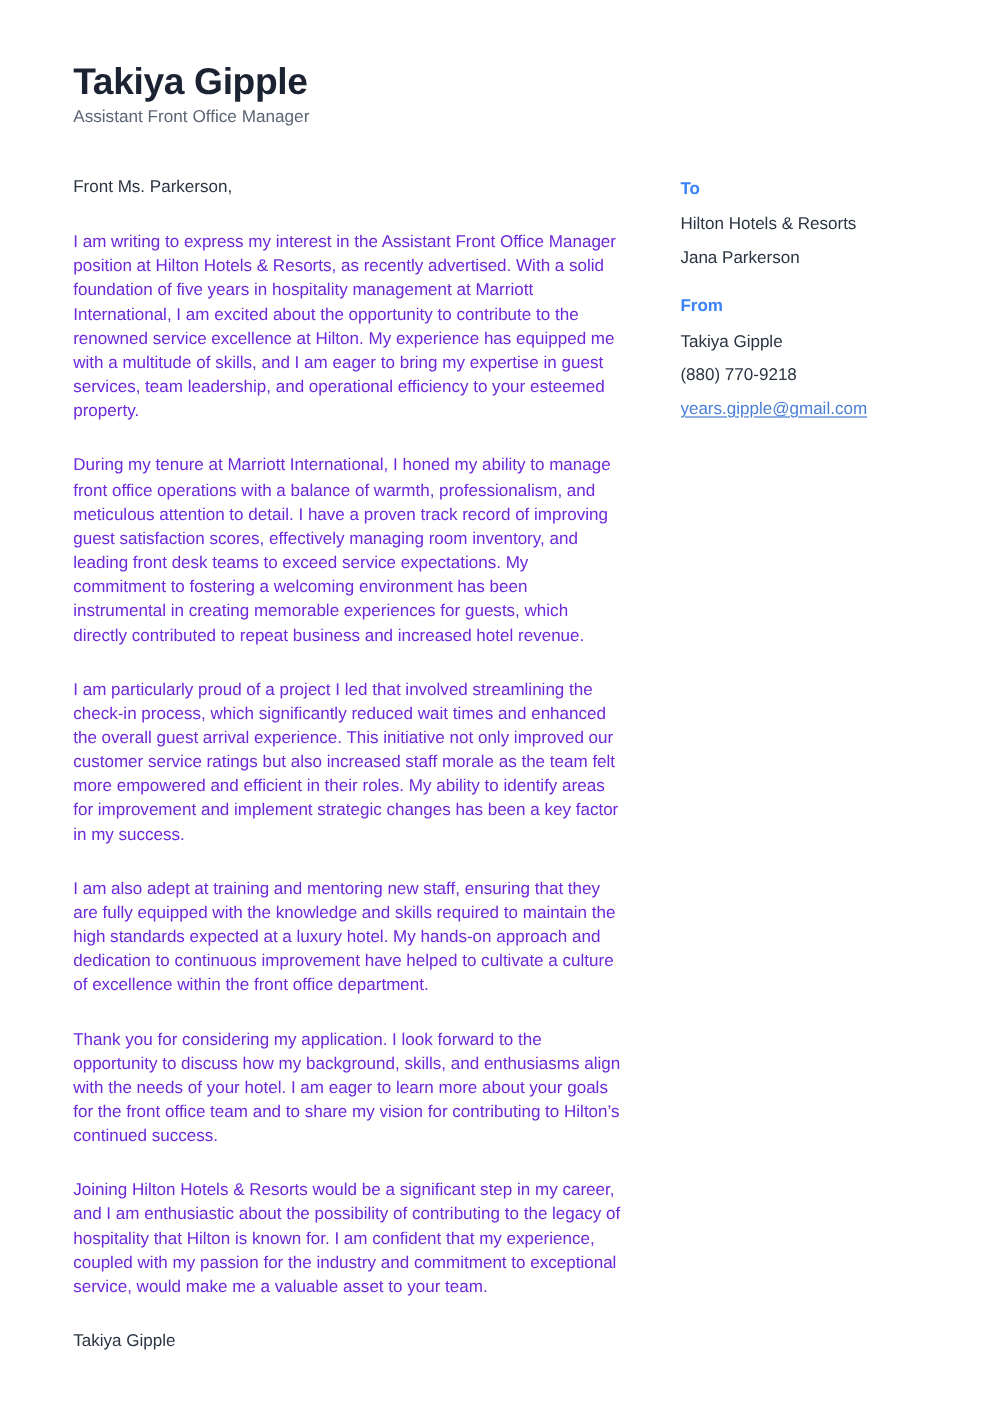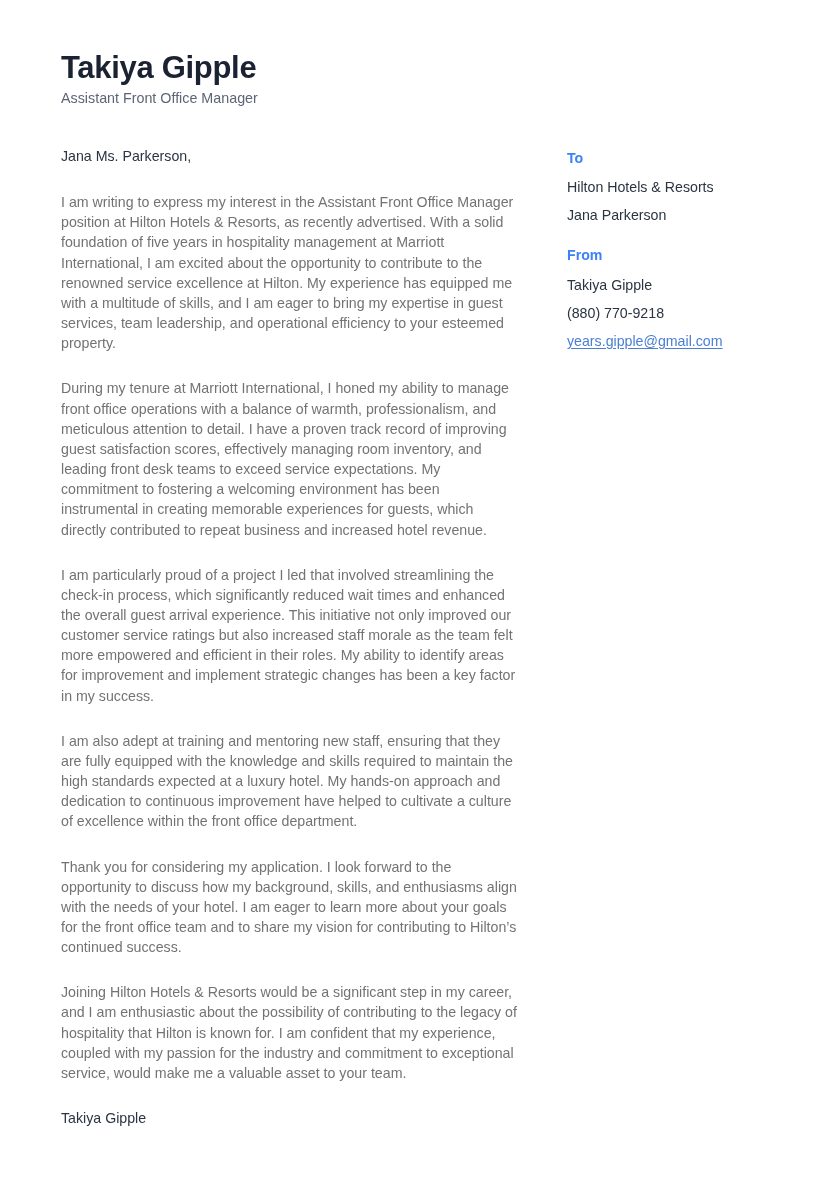--- a/index.html
+++ b/index.html
@@ -55,21 +55,21 @@
     width: 458px;
   }
   .salutation {
     font-size: 14.2px;
     color: #2b3442;
     line-height: 1.42;
     margin: 0 0 26px 0;
   }
   .para {
     font-size: 14.2px;
-    color: #737373;
+    color: #6d28d9;
     line-height: 1.42;
     margin: 0 0 25px 0;
     text-align: left;
   }
   .closing {
     font-size: 14.2px;
     color: #2b3442;
     line-height: 1.42;
     margin: 0 0 25px 0;
   }
@@ -123,21 +123,21 @@
 <body>
 
 <div class="page">
 
   <div class="header">
     <h1 class="cand-name">Takiya Gipple</h1>
     <p class="cand-title">Assistant Front Office Manager</p>
   </div>
 
   <div class="letter">
-    <p class="salutation">Jana Ms. Parkerson,</p>
+    <p class="salutation">Front Ms. Parkerson,</p>
 
     <p class="para">I am writing to express my interest in the Assistant Front Office Manager position at Hilton Hotels &amp; Resorts, as recently advertised. With a solid foundation of five years in hospitality management at Marriott International, I am excited about the opportunity to contribute to the renowned service excellence at Hilton. My experience has equipped me with a multitude of skills, and I am eager to bring my expertise in guest services, team leadership, and operational efficiency to your esteemed property.</p>
 
     <p class="para">During my tenure at Marriott International, I honed my ability to manage front office operations with a balance of warmth, professionalism, and meticulous attention to detail. I have a proven track record of improving guest satisfaction scores, effectively managing room inventory, and leading front desk teams to exceed service expectations. My commitment to fostering a welcoming environment has been instrumental in creating memorable experiences for guests, which directly contributed to repeat business and increased hotel revenue.</p>
 
     <p class="para">I am particularly proud of a project I led that involved streamlining the check-in process, which significantly reduced wait times and enhanced the overall guest arrival experience. This initiative not only improved our customer service ratings but also increased staff morale as the team felt more empowered and efficient in their roles. My ability to identify areas for improvement and implement strategic changes has been a key factor in my success.</p>
 
     <p class="para">I am also adept at training and mentoring new staff, ensuring that they are fully equipped with the knowledge and skills required to maintain the high standards expected at a luxury hotel. My hands-on approach and dedication to continuous improvement have helped to cultivate a culture of excellence within the front office department.</p>
 
     <p class="para">Thank you for considering my application. I look forward to the opportunity to discuss how my background, skills, and enthusiasms align with the needs of your hotel. I am eager to learn more about your goals for the front office team and to share my vision for contributing to Hilton’s continued success.</p>

